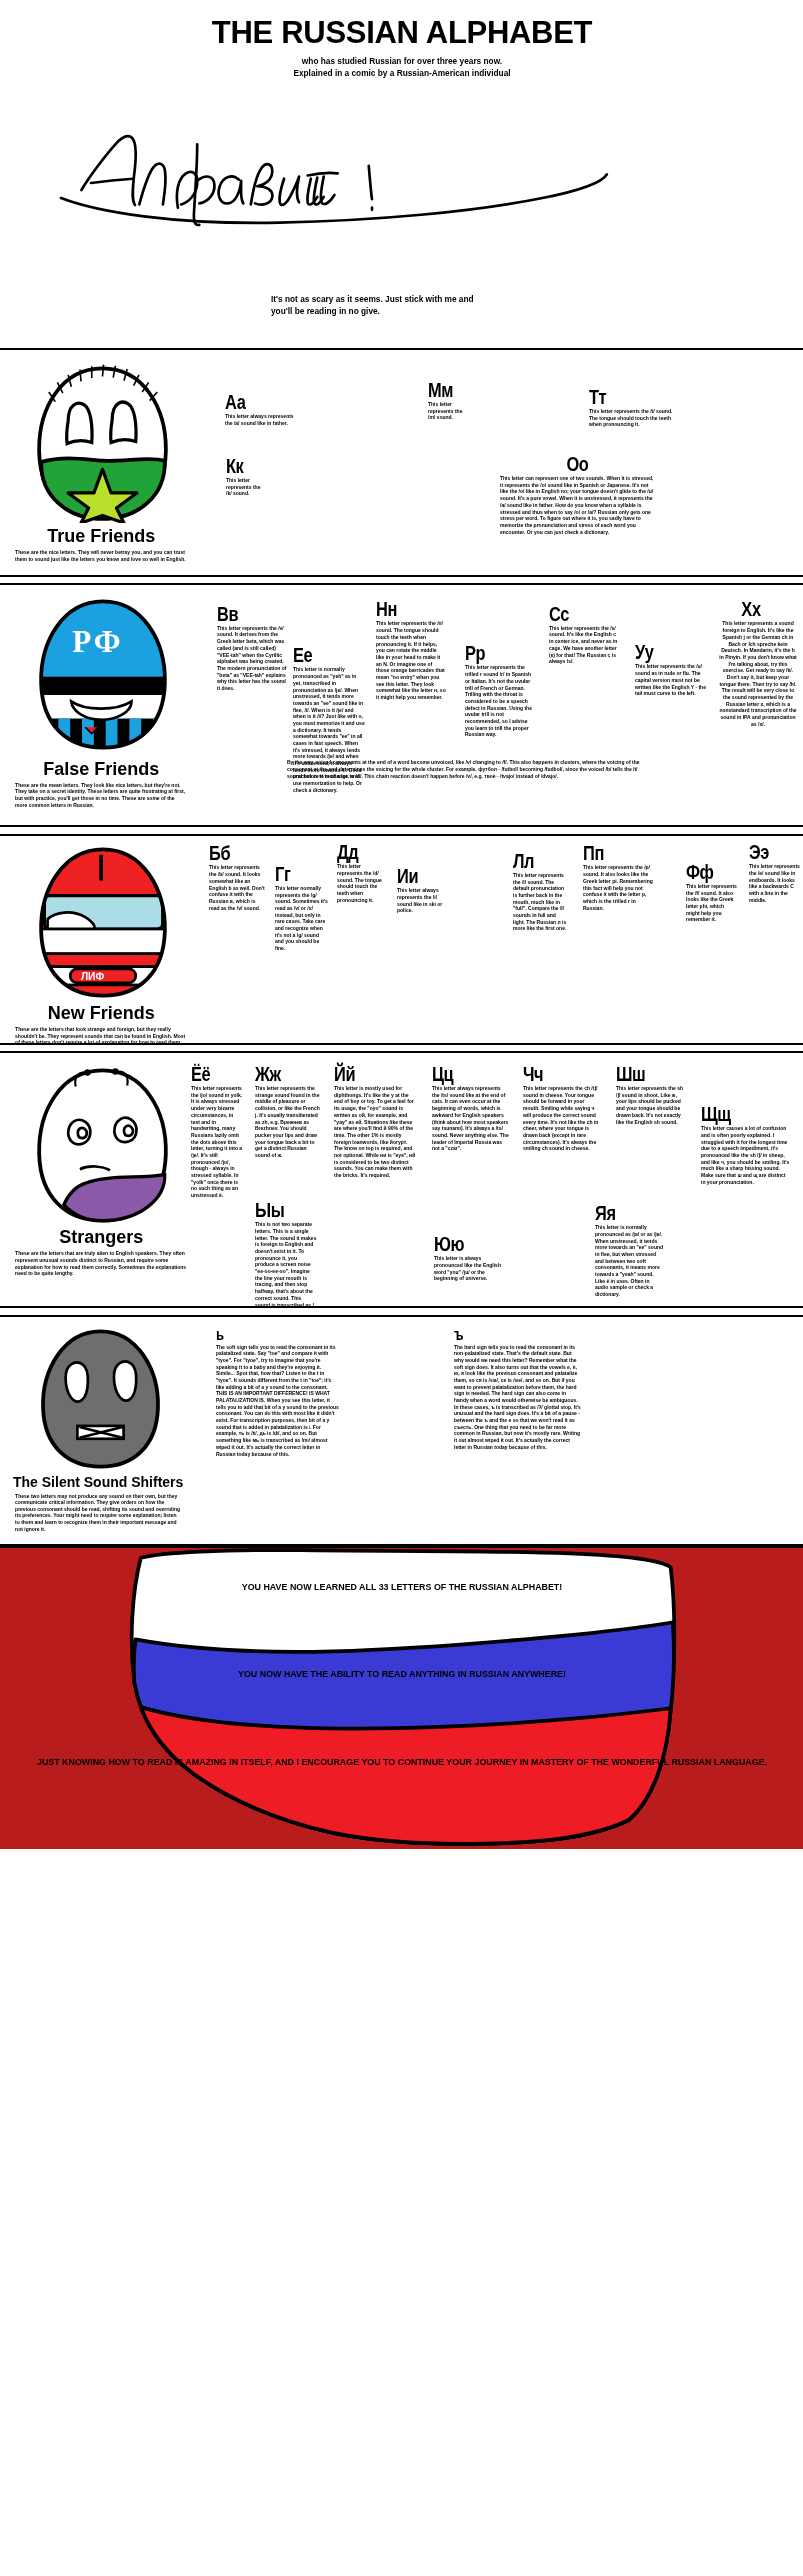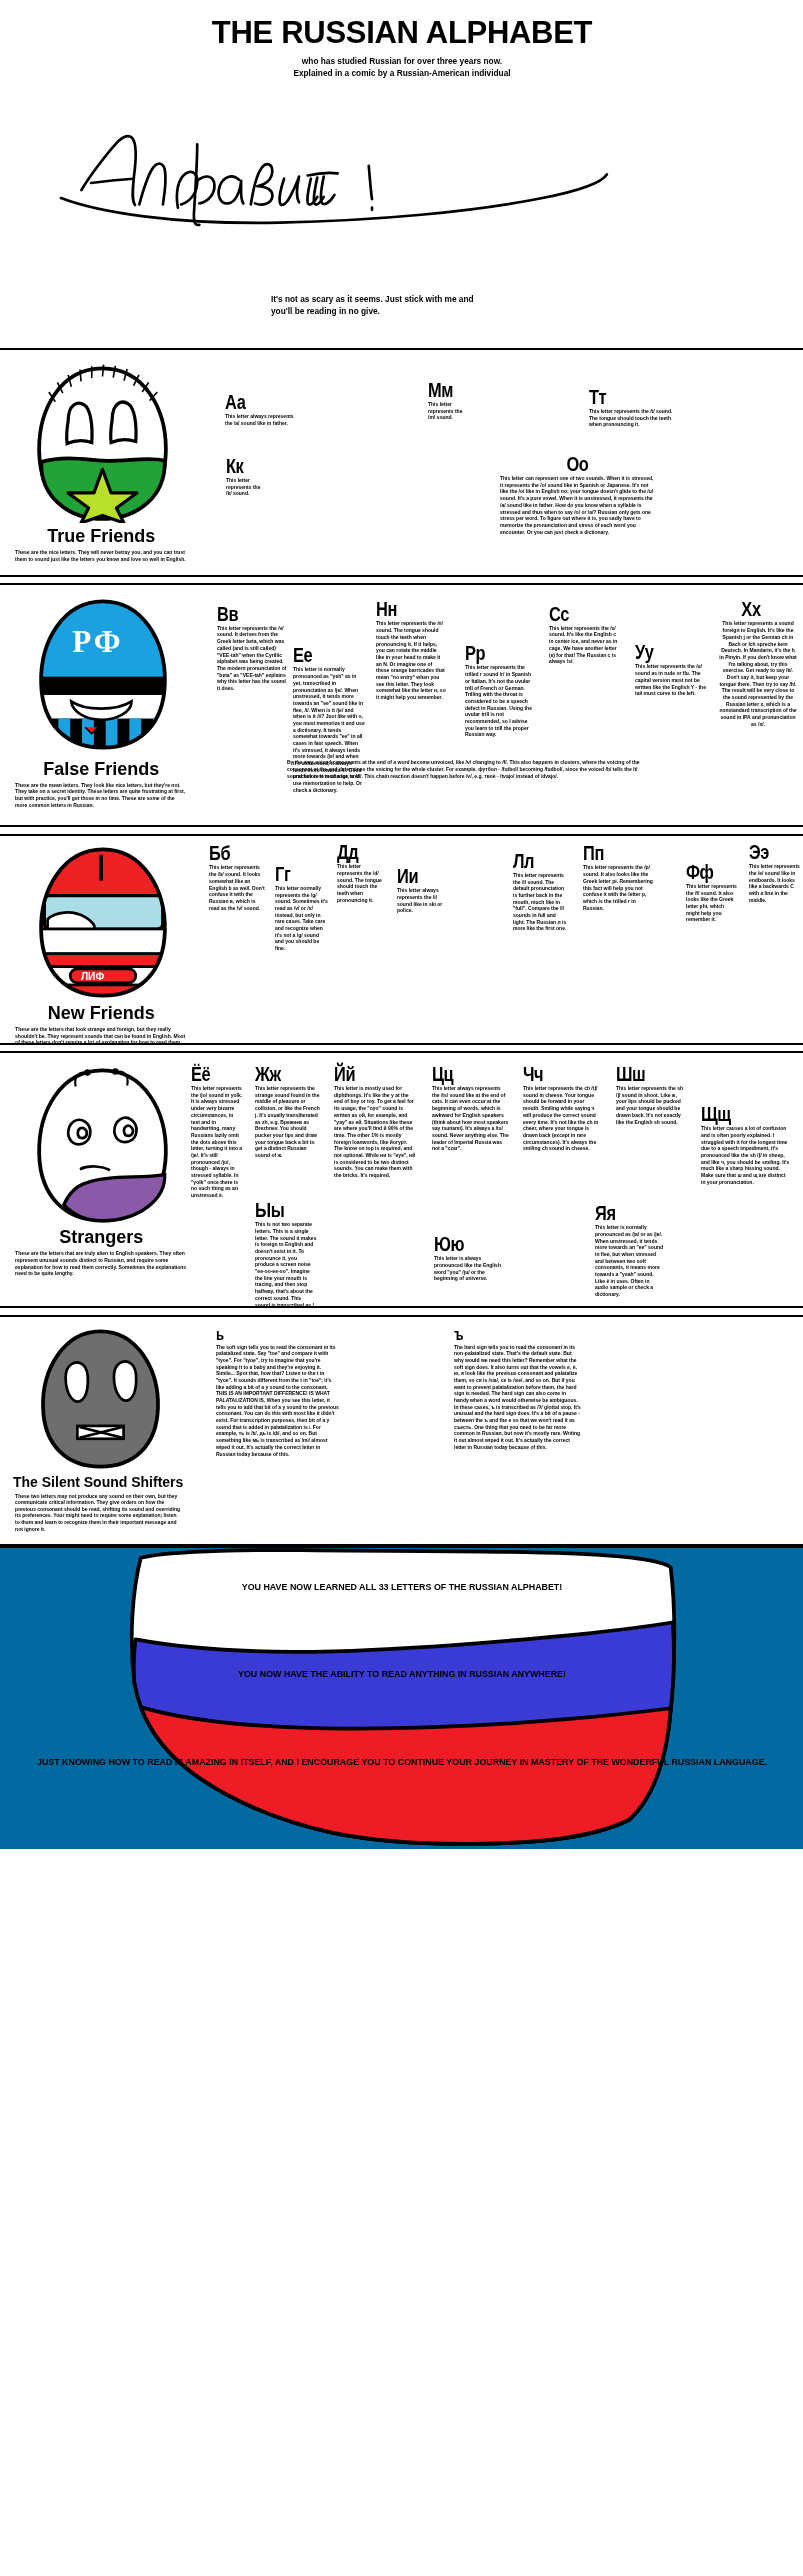--- a/index.html
+++ b/index.html
@@ -94,21 +94,21 @@
     line-height:1.34;
   }
   .note{
     position:absolute;
     font-size:5px;
     font-weight:bold;
     line-height:1.34;
   }
 
   
-  .footer{position:relative;height:301px;background:#0369a1;border-top:2.1px solid #000;}
+  .footer{position:relative;height:301px;background:#b91c1c;border-top:2.1px solid #000;}
   .flagtext{
     position:absolute;
     width:100%;
     text-align:center;
     font-size:8.9px;
     font-weight:bold;
     line-height:1.55;
     z-index:4;
   }
 

